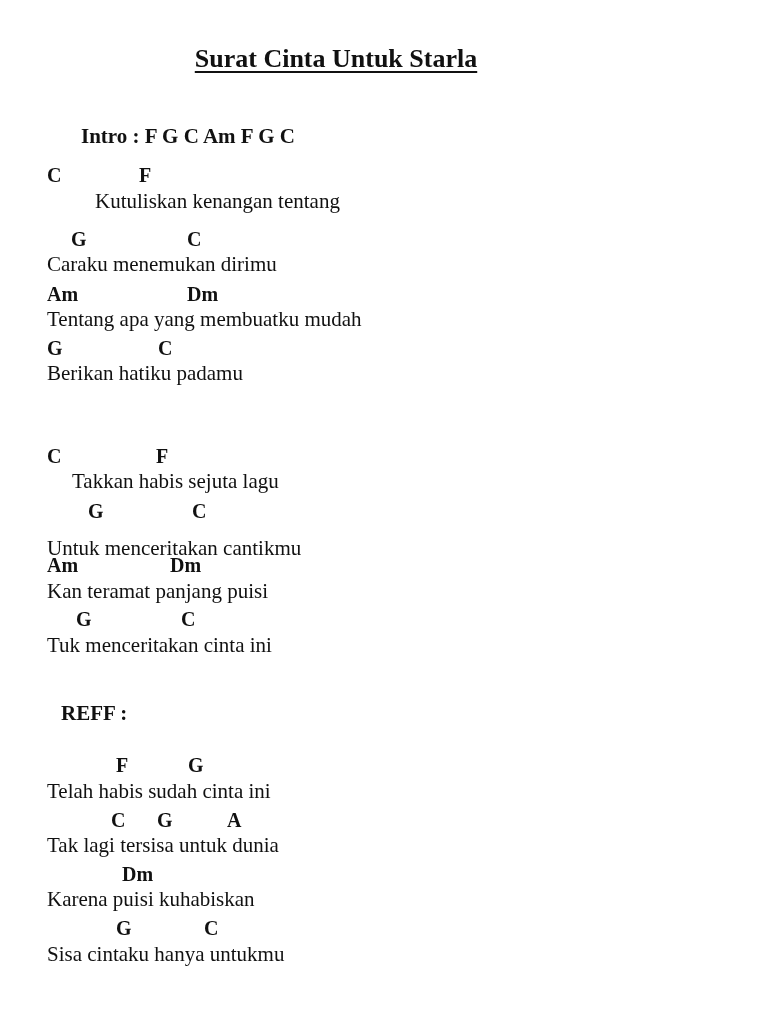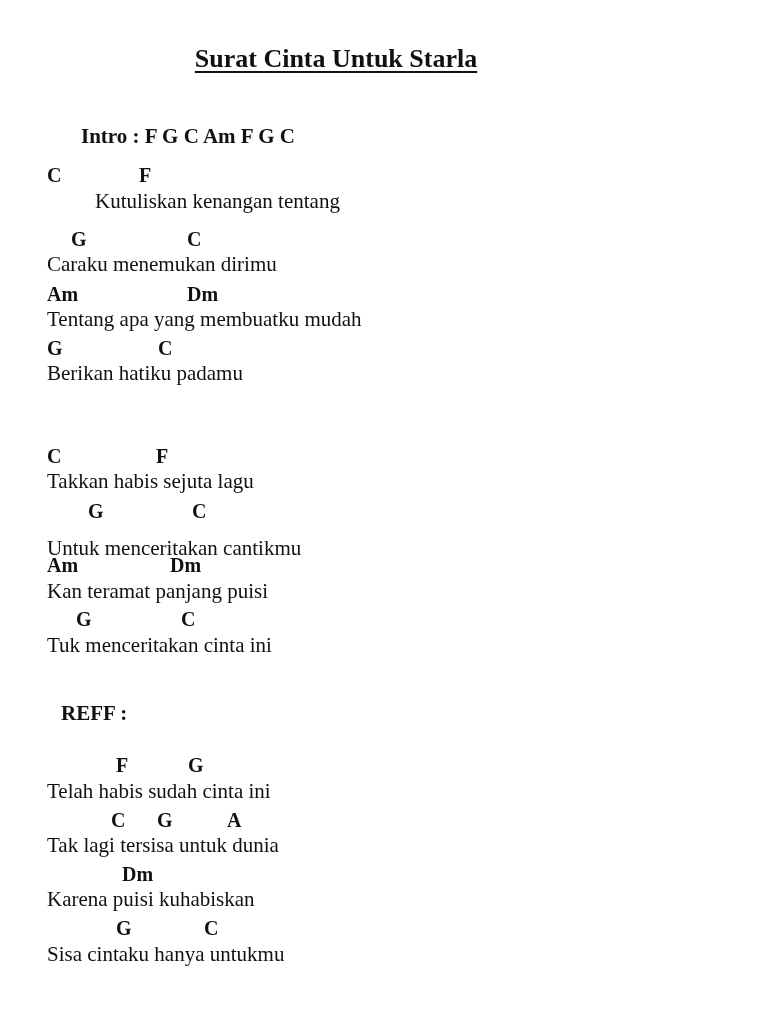--- a/index.html
+++ b/index.html
@@ -42,21 +42,21 @@
       <span class="chord" style="left: 158px;">C</span>
     </div>
     <div class="lyric" style="top: 361px;">Berikan hatiku padamu</div>
   </div>
 
   <div>
     <div class="chordline" style="top: 445px;">
       <span class="chord" style="left: 47px;">C</span>
       <span class="chord" style="left: 156px;">F</span>
     </div>
-    <div class="lyric" style="top: 469px;">Takkan habis sejuta lagu</div>
+    <div class="lyric" style="top: 469px; margin-left: 25px;">Takkan habis sejuta lagu</div>
 
     <div class="chordline" style="top: 500px;">
       <span class="chord" style="left: 88px;">G</span>
       <span class="chord" style="left: 192px;">C</span>
     </div>
     <div class="lyric" style="top: 520px; margin-top: 16px;">Untuk menceritakan cantikmu</div>
 
     <div class="chordline" style="top: 554px;">
       <span class="chord" style="left: 47px;">Am</span>
       <span class="chord" style="left: 170px;">Dm</span>

